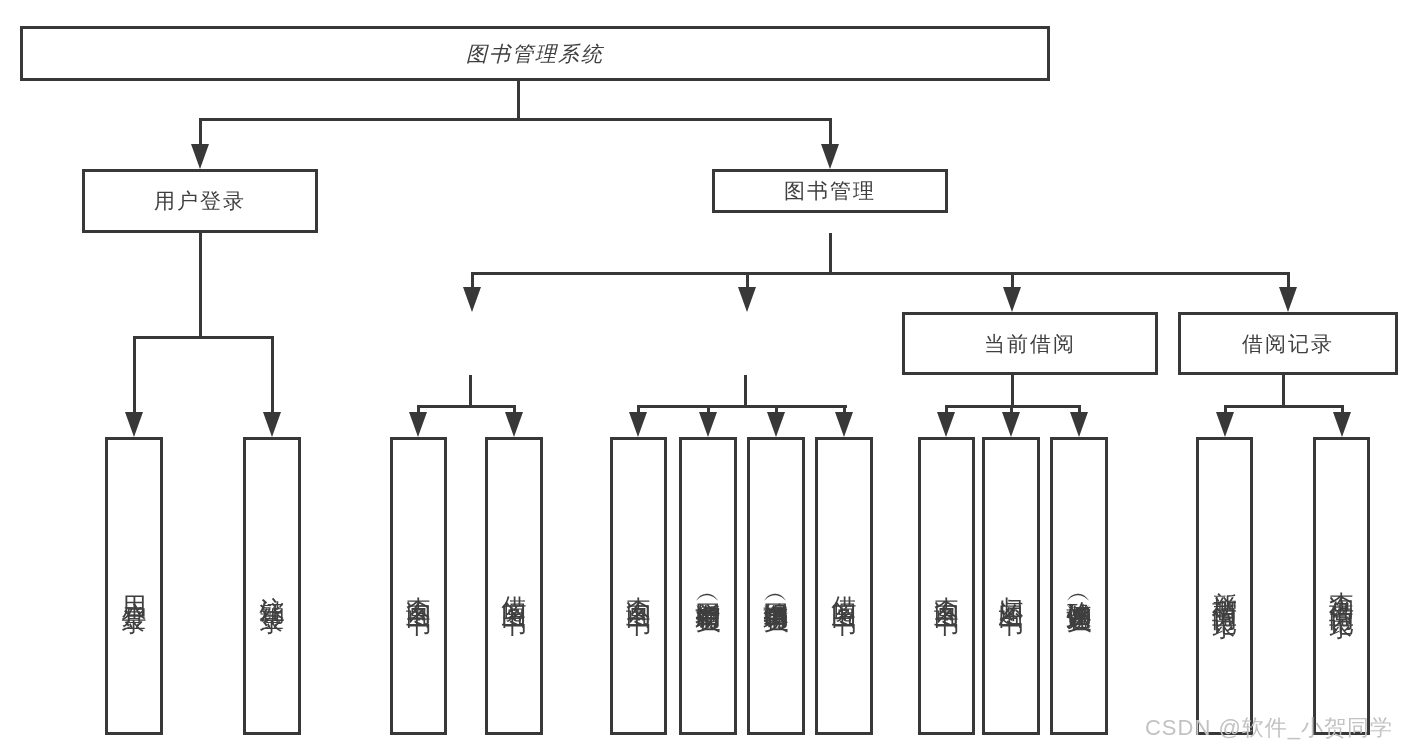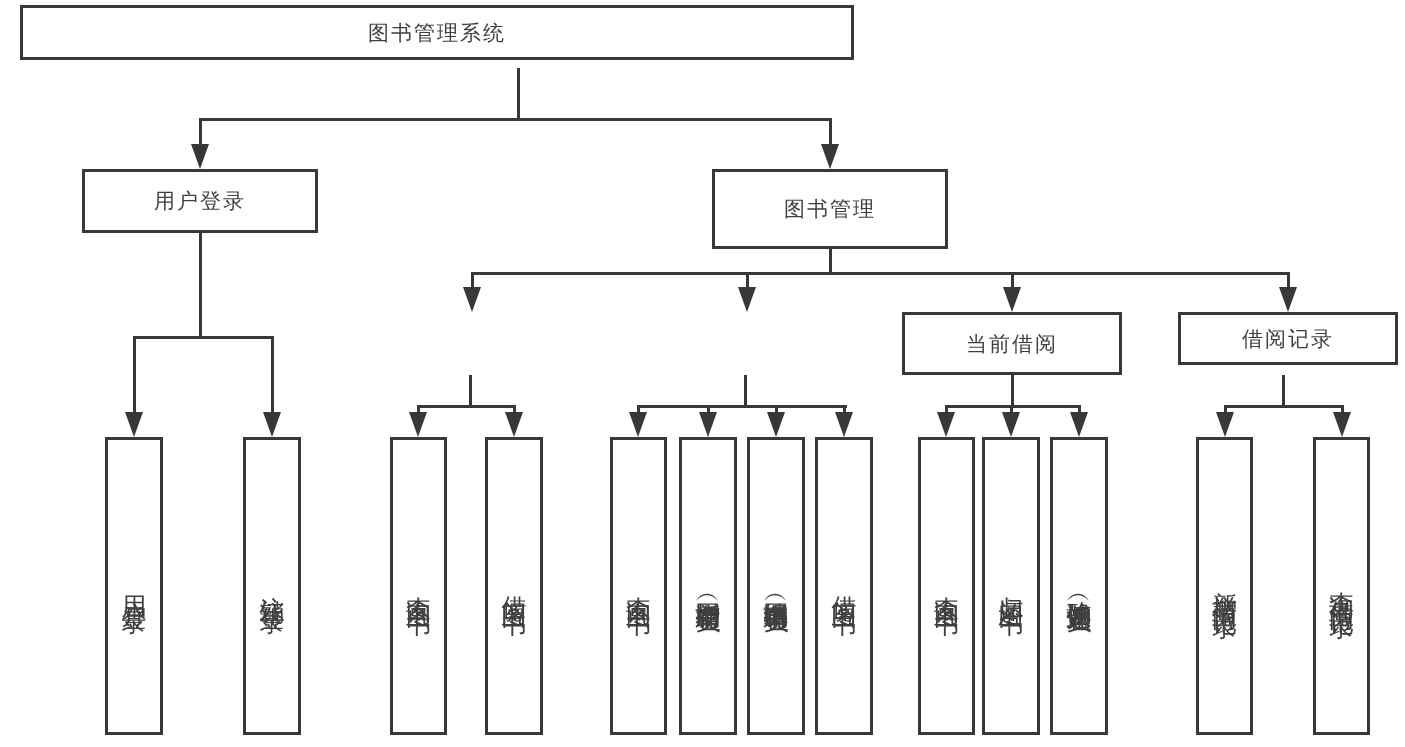--- a/index.html
+++ b/index.html
@@ -117,35 +117,35 @@
   <div class="vline" style="left:1077.5px; top:405px; height:9px;"></div>
   <div class="arrowhead" style="left:1070px; top:412px;"></div>
 
   <div class="vline" style="left:1281.5px; top:375px; height:33px;"></div>
   <div class="hline" style="left:1223.5px; top:405px; width:120px;"></div>
   <div class="vline" style="left:1223.5px; top:405px; height:9px;"></div>
   <div class="arrowhead" style="left:1216px; top:412px;"></div>
   <div class="vline" style="left:1340.5px; top:405px; height:9px;"></div>
   <div class="arrowhead" style="left:1333px; top:412px;"></div>
 
-  <div class="node" style="left:20px; top:5px; width:834px; height:55px;">
+  <div class="node" style="left:20px; top:26px; width:1030px; height:55px;font-style:italic;">
     <span class="label">图书管理系统</span>
   </div>
 
   <div class="node" style="left:82px; top:169px; width:236px; height:64px;">
     <span class="label">用户登录</span>
   </div>
-  <div class="node" style="left:712px; top:169px; width:236px; height:80px;">
+  <div class="node" style="left:712px; top:169px; width:236px; height:44px;">
     <span class="label">图书管理</span>
   </div>
 
-  <div class="node" style="left:902px; top:312px; width:220px; height:63px;">
+  <div class="node" style="left:902px; top:312px; width:256px; height:63px;">
     <span class="label">当前借阅</span>
   </div>
-  <div class="node" style="left:1178px; top:312px; width:220px; height:53px;">
+  <div class="node" style="left:1178px; top:312px; width:220px; height:63px;">
     <span class="label">借阅记录</span>
   </div>
 
   <div class="node leaf" style="left:105px; top:437px; width:58px; height:298px;">
     <span class="label">用户登录</span>
   </div>
   <div class="node leaf" style="left:243px; top:437px; width:58px; height:298px;">
     <span class="label">注销登录</span>
   </div>
 
@@ -179,14 +179,15 @@
     <span class="label long">确认归还（管理员）</span>
   </div>
 
   <div class="node leaf" style="left:1196px; top:437px; width:57px; height:298px;">
     <span class="label">新增借阅记录</span>
   </div>
   <div class="node leaf" style="left:1313px; top:437px; width:57px; height:298px;">
     <span class="label">查询借阅记录</span>
   </div>
 
+  <div class="watermark">CSDN @软件_小贺同学</div>
 
 </div>
 
 </body></html>

